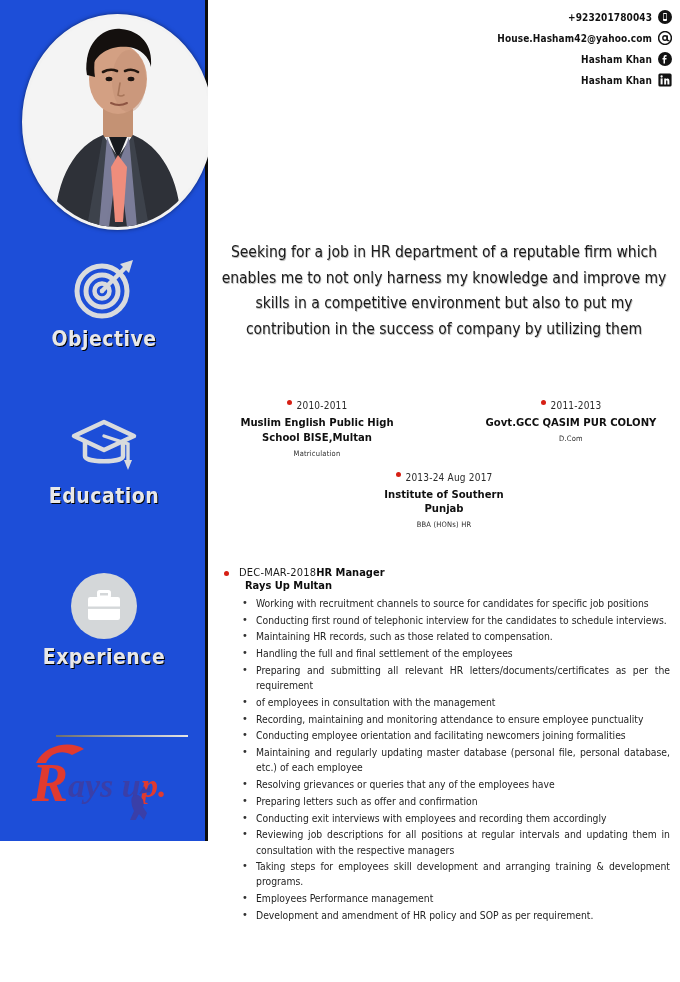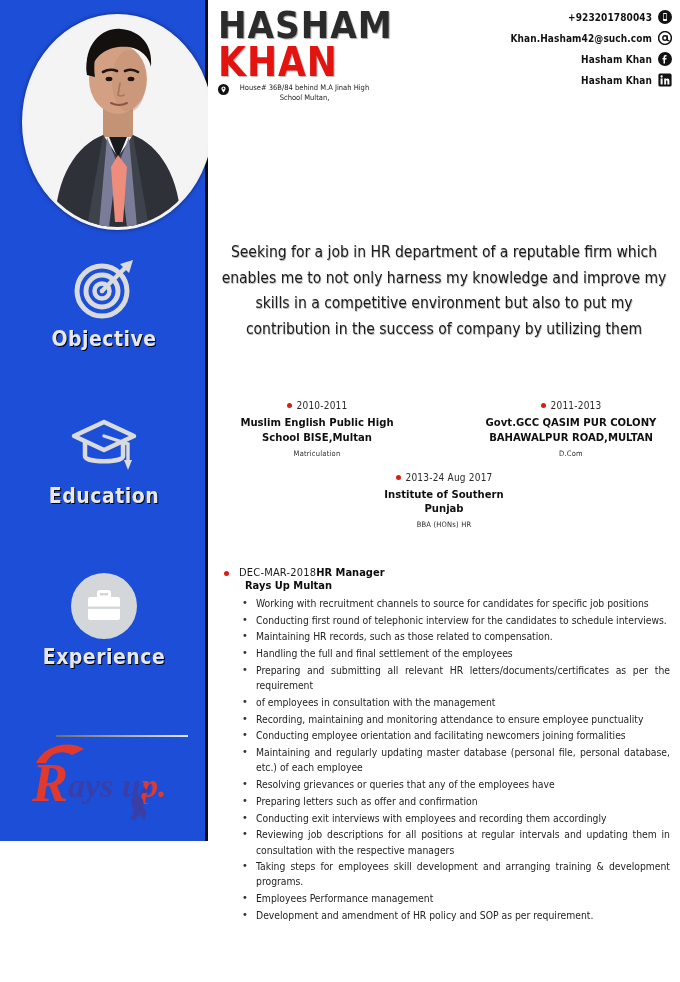--- a/index.html
+++ b/index.html
@@ -215,21 +215,20 @@
   }
   .edu-item { width: 190px; text-align: center; }
   .edu-item.center { width: 200px; margin: 14px auto 0; }
   .edu-date {
     font-family: "DejaVu Sans Condensed", "Liberation Sans Narrow", "Liberation Sans", sans-serif;
     font-size: 10px;
     color: #2a2a2a;
     letter-spacing: .2px;
     margin-bottom: 5px;
     display: flex;
-    align-items: center;
     justify-content: center;
   }
   .edu-date .dot {
     width: 5px; height: 5px;
     border-radius: 50%;
     background: #d61f14;
     margin-right: 5px;
     flex: 0 0 5px;
   }
   .edu-school {
@@ -399,47 +398,32 @@
         <text x="113" y="62" font-family="'Liberation Serif', serif" font-size="34" font-style="italic" font-weight="700" fill="#e03a2f">p.</text>
         <path d="M104 62 q5 -4 9 0 q4 4 2 10 l4 6 l-3 7 l-5 -6 l-4 7 l-5 -1 l4 -9 q-4 -8 -2 -14 Z" fill="#3a3fa8"></path>
         <path d="M111 59 l5 -8 l2 4 l4 -5 l0 7 Z" fill="#3a3fa8"></path>
       </svg>
     </div>
   </aside>
 
   <main class="main">
 
     <div class="header">
-      <div class="name-block">
-        <div class="name-first">HASHAM</div>
-        <div class="name-last">KHAN</div>
-        <div class="addr-row">
-          <svg class="pin-icon" viewBox="0 0 12 12">
-            <circle cx="6" cy="6" r="6" fill="#131313"></circle>
-            <path d="M6 2.6 C7.3 2.6 8.3 3.6 8.3 4.9 C8.3 6.4 6 9.4 6 9.4 C6 9.4 3.7 6.4 3.7 4.9 C3.7 3.6 4.7 2.6 6 2.6 Z" fill="#ffffff"></path>
-            <circle cx="6" cy="4.9" r="0.95" fill="#131313"></circle>
-          </svg>
-          <div class="addr-text">
-            <div>House# 36B/84 behind M.A Jinah High</div>
-            <div>School Multan,</div>
-          </div>
-        </div>
-      </div>
 
       <div class="contact-block">
         <div class="contact-row">
           <span class="contact-text">+923201780043</span>
           <svg class="contact-ic" viewBox="0 0 14 14">
             <circle cx="7" cy="7" r="7" fill="#131313"></circle>
             <rect x="5" y="3" width="4" height="8" rx="0.9" fill="#ffffff"></rect>
             <rect x="5.6" y="4" width="2.8" height="5" fill="#131313"></rect>
           </svg>
         </div>
         <div class="contact-row">
-          <span class="contact-text">Khan.Hasham42@such.com</span>
+          <span class="contact-text">House.Hasham42@yahoo.com</span>
           <svg class="contact-ic" viewBox="0 0 14 14">
             <circle cx="7" cy="7" r="6.4" fill="none" stroke="#131313" stroke-width="1.5"></circle>
             <circle cx="7" cy="7" r="2.2" fill="none" stroke="#131313" stroke-width="1.4"></circle>
             <path d="M9.2 5 L9.2 8.4 q0 1.5 1.6 1.1" fill="none" stroke="#131313" stroke-width="1.4" stroke-linecap="round"></path>
           </svg>
         </div>
         <div class="contact-row">
           <span class="contact-text">Hasham Khan</span>
           <svg class="contact-ic" viewBox="0 0 14 14">
             <circle cx="7" cy="7" r="7" fill="#131313"></circle>
@@ -474,21 +458,20 @@
           <div class="edu-degree">Matriculation</div>
         </div>
 
         <div class="edu-item">
           <div class="edu-date">
             <span class="dot"></span>
             <span>2011-2013</span>
           </div>
           <div class="edu-school">
             <div>Govt.GCC QASIM PUR COLONY</div>
-            <div>BAHAWALPUR ROAD,MULTAN</div>
           </div>
           <div class="edu-degree">D.Com</div>
         </div>
       </div>
 
       <div class="edu-item center">
         <div class="edu-date">
           <span class="dot"></span>
           <span>2013-24 Aug 2017</span>
         </div>

